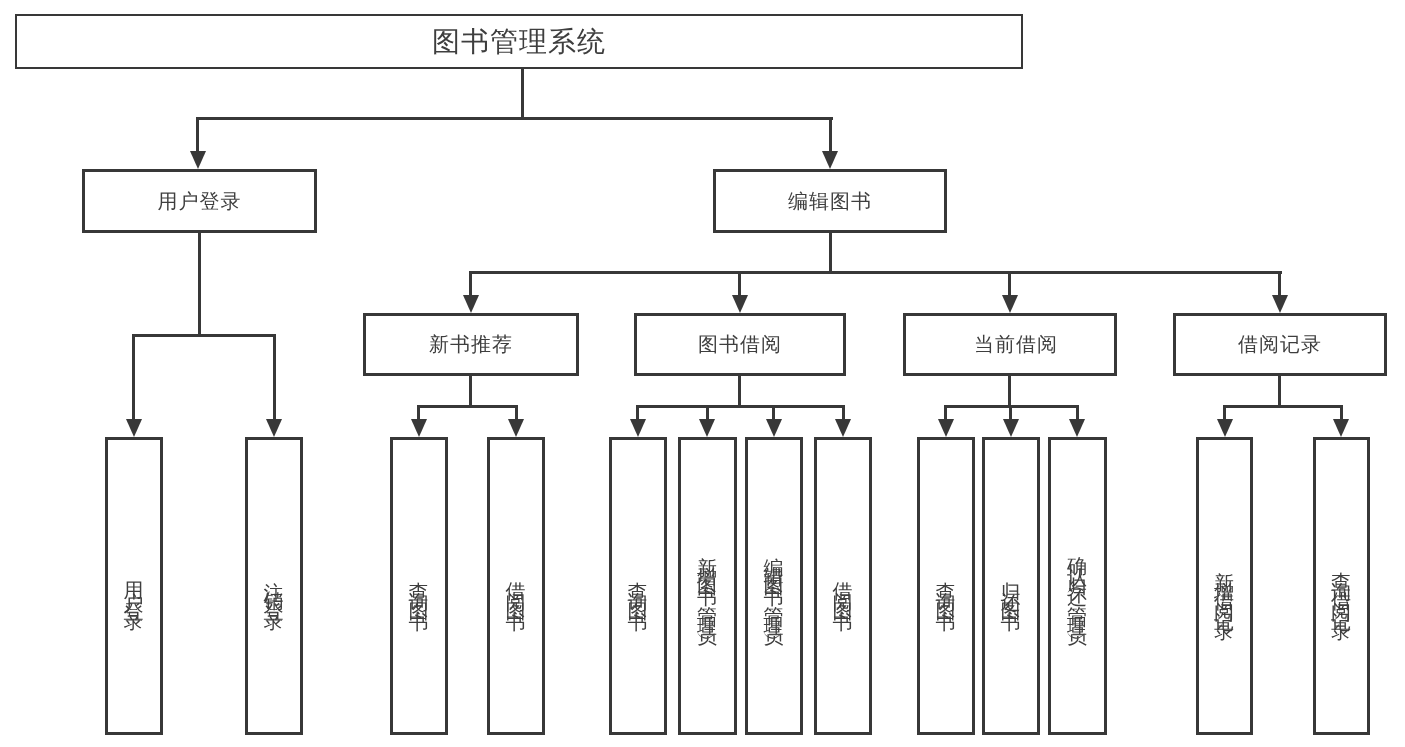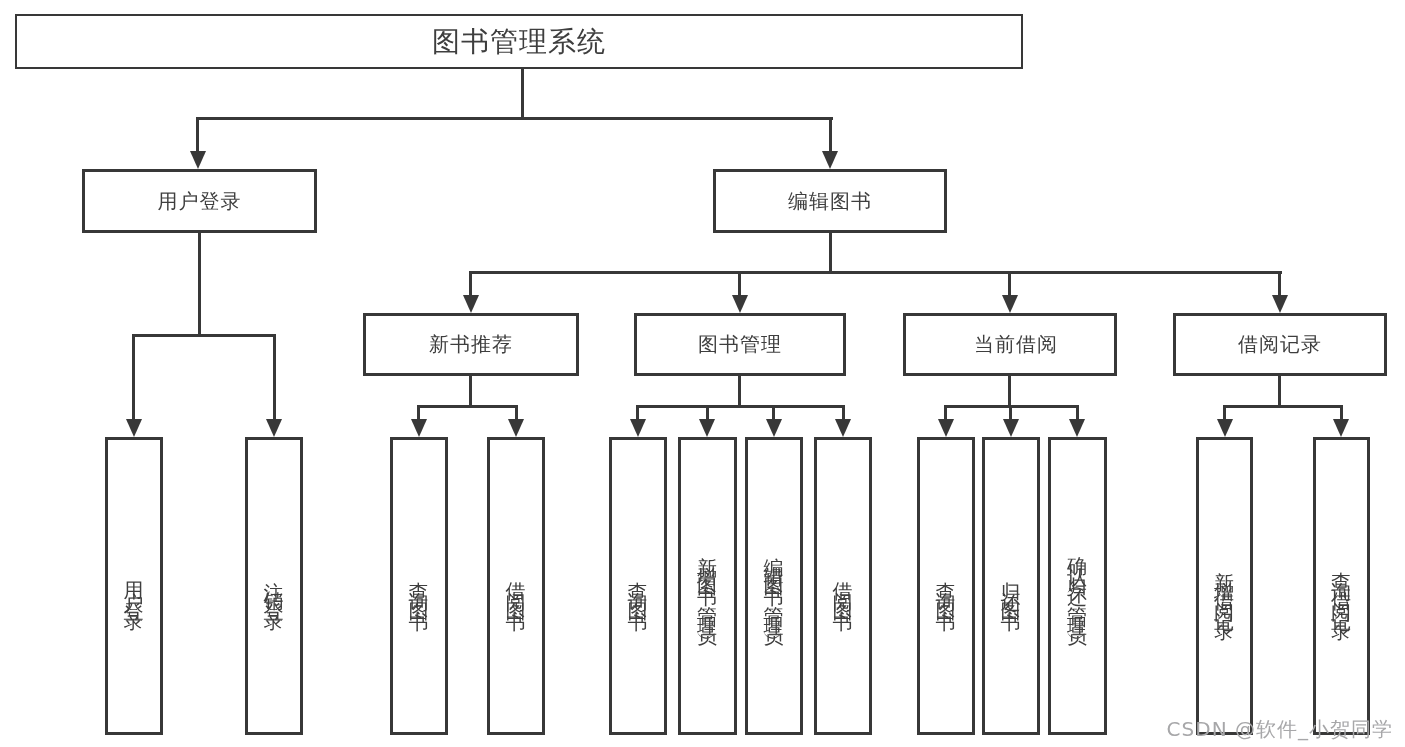--- a/index.html
+++ b/index.html
@@ -87,21 +87,21 @@
   <div class="vline" style="left:469px;top:271px;height:26px;"></div>
   <div class="arrow" style="left:463px;top:295px;"></div>
   <div class="vline" style="left:738px;top:271px;height:26px;"></div>
   <div class="arrow" style="left:732px;top:295px;"></div>
   <div class="vline" style="left:1008px;top:271px;height:26px;"></div>
   <div class="arrow" style="left:1002px;top:295px;"></div>
   <div class="vline" style="left:1278px;top:271px;height:26px;"></div>
   <div class="arrow" style="left:1272px;top:295px;"></div>
 
   <div class="node" style="left:363px;top:313px;width:216px;height:63px;">新书推荐</div>
-  <div class="node" style="left:634px;top:313px;width:212px;height:63px;">图书管理</div>
+  <div class="node" style="left:634px;top:313px;width:212px;height:63px;">图书借阅</div>
   <div class="node" style="left:903px;top:313px;width:214px;height:63px;padding-left:12px;">当前借阅</div>
   <div class="node" style="left:1173px;top:313px;width:214px;height:63px;">借阅记录</div>
 
   <div class="vline" style="left:469px;top:376px;height:32px;"></div>
   <div class="hline" style="left:417px;top:405px;width:101px;"></div>
   <div class="vline" style="left:417px;top:405px;height:15px;"></div>
   <div class="arrow" style="left:411px;top:419px;"></div>
   <div class="vline" style="left:515px;top:405px;height:15px;"></div>
   <div class="arrow" style="left:508px;top:419px;"></div>
 
@@ -143,15 +143,14 @@
   <div class="node vert" style="left:745px;top:437px;width:58px;height:298px;">编辑图书（管理员）</div>
   <div class="node vert" style="left:814px;top:437px;width:58px;height:298px;">借阅图书</div>
 
   <div class="node vert" style="left:917px;top:437px;width:58px;height:298px;">查询图书</div>
   <div class="node vert" style="left:982px;top:437px;width:58px;height:298px;">归还图书</div>
   <div class="node vert" style="left:1048px;top:437px;width:59px;height:298px;">确认归还（管理员）</div>
 
   <div class="node vert" style="left:1196px;top:437px;width:57px;height:298px;">新增借阅记录</div>
   <div class="node vert" style="left:1313px;top:437px;width:57px;height:298px;">查询借阅记录</div>
 
-  <div class="watermark">CSDN @软件_小贺同学</div>
 
 </div>
 
 </body></html>

